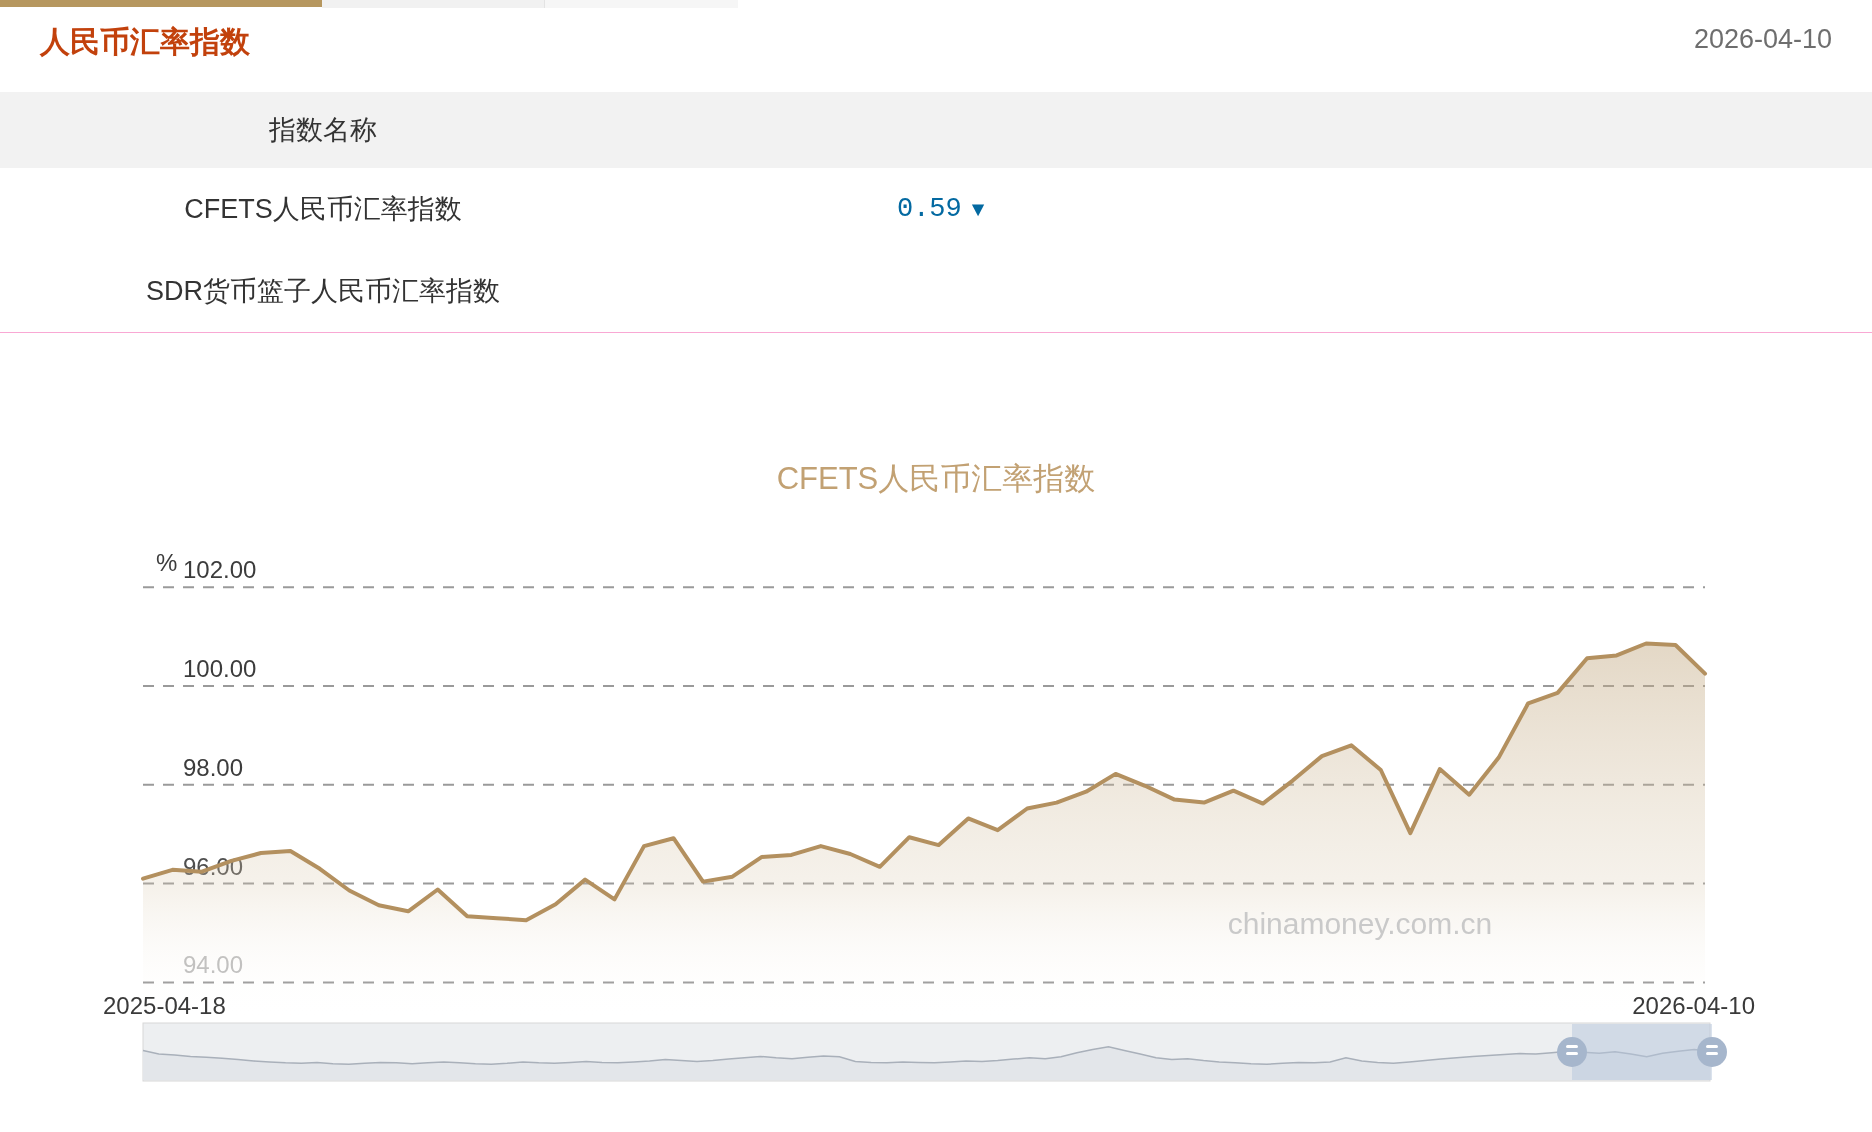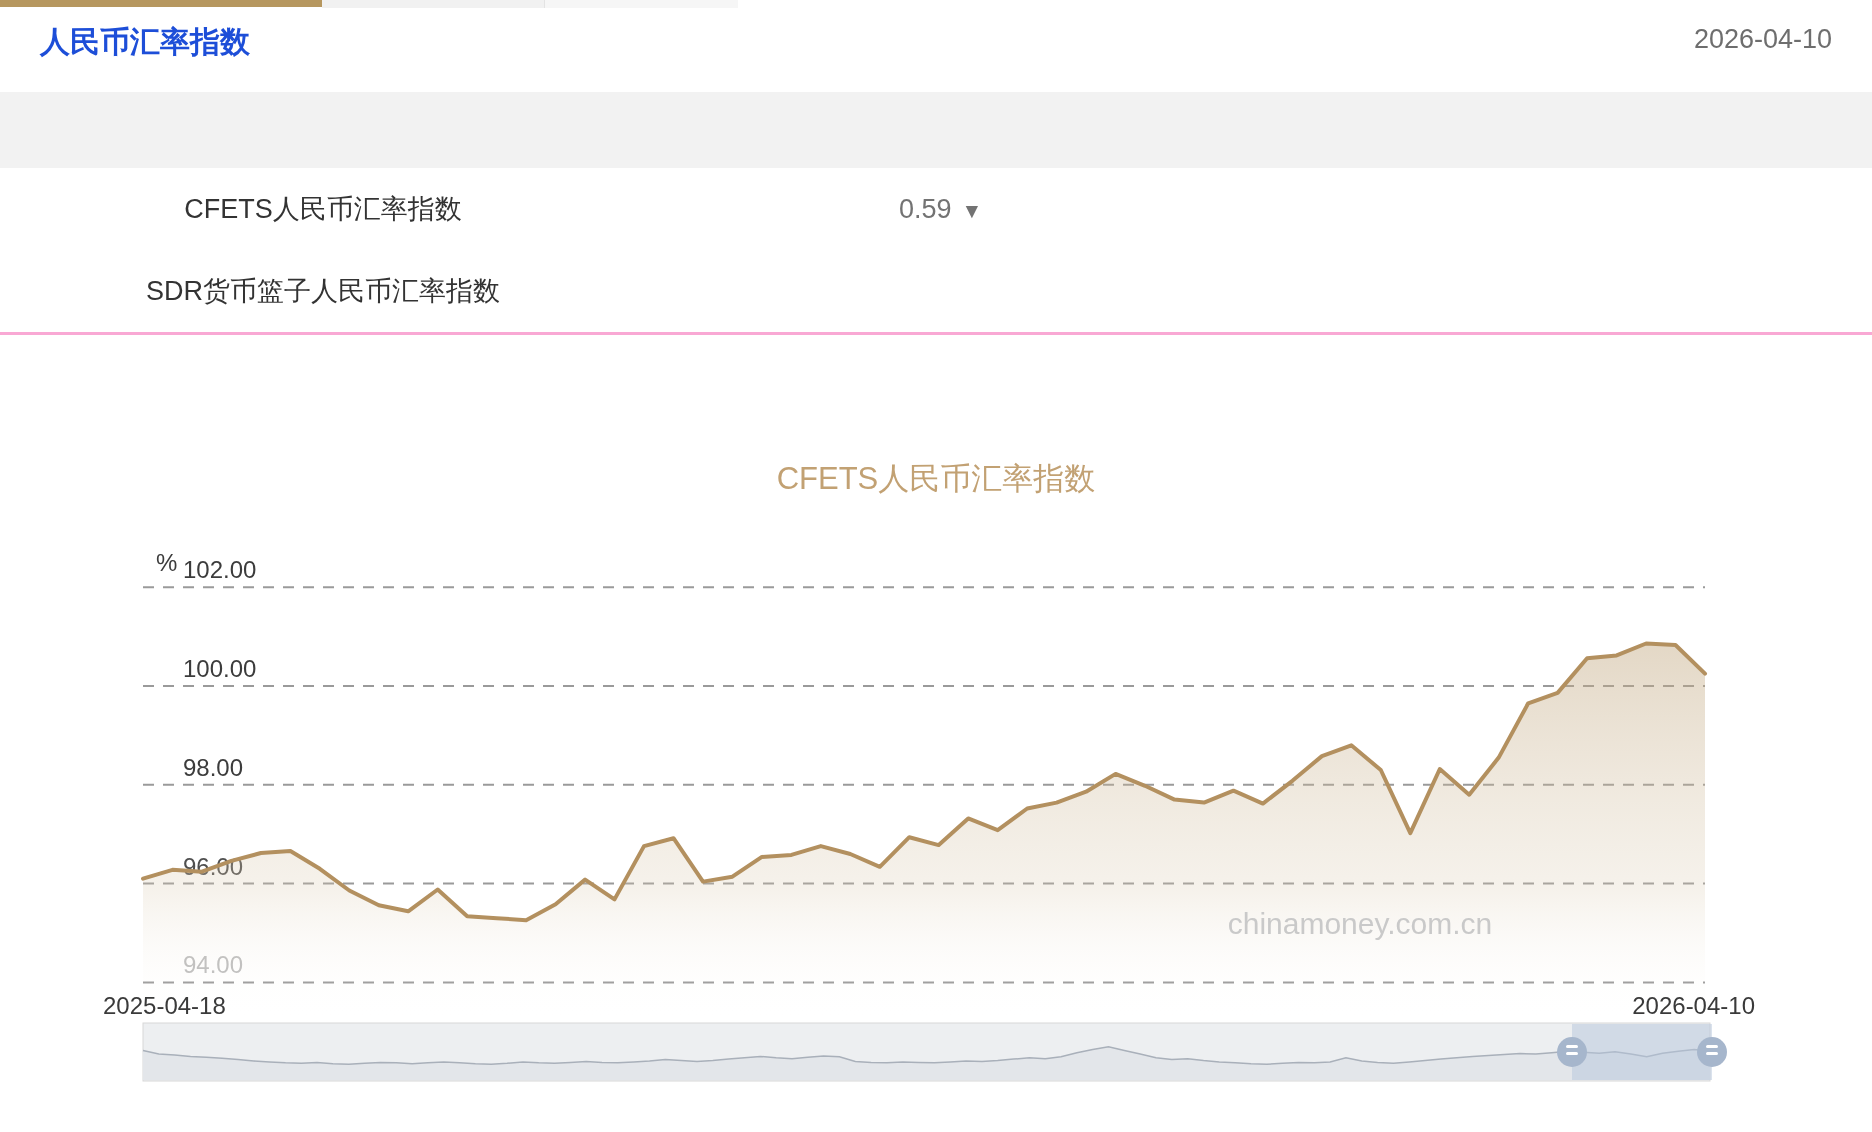--- a/index.html
+++ b/index.html
@@ -5,30 +5,30 @@
   html,body{margin:0;padding:0;}
   body{
     width:1872px;height:1132px;position:relative;overflow:hidden;
     background:#ffffff;font-family:"Liberation Sans",sans-serif;
   }
   
   .tab-active{position:absolute;top:0;left:0;width:322px;height:7px;background:#b6975f;}
   .tab-rest1{position:absolute;top:0;left:322px;width:222px;height:8px;background:#f1f1f1;border-right:1px solid #e3e3e3;}
   .tab-rest2{position:absolute;top:0;left:545px;width:193px;height:8px;background:#f6f6f6;}
   
-  .page-title{position:absolute;top:22px;left:40px;font-size:30px;font-weight:bold;color:#1d4ed8;}
+  .page-title{position:absolute;top:22px;left:40px;font-size:30px;font-weight:bold;color:#c2410c;}
   .page-date{position:absolute;top:24px;right:40px;font-size:27px;color:#6e6e6e;}
   
   .rate-table{position:absolute;top:92px;left:0;width:1872px;}
   .grid3{display:grid;grid-template-columns:34.5% 31.5% 34%;align-items:center;text-align:center;}
   .thead{height:76px;background:#f2f2f2;font-size:27px;color:#333;}
   .trow{height:82px;background:#ffffff;font-size:27px;color:#333;}
   .trow.alt{background:#f4f4f4;}
-  .trow.last{border-bottom:3px solid #f9a8d4;}
-  .cell-change{color:#737373;}
+  .trow.last{border-bottom:1px solid #f9a8d4;}
+  .cell-change{color:#0369a1;font-family:Liberation Mono, monospace;}
   .cell-change .arrow{font-size:21px;margin-left:10px;}
   
   .chart-title{position:absolute;top:458px;left:0;width:1872px;text-align:center;
     font-size:31px;color:#c2a173;}
   #chart-svg{position:absolute;top:0;left:0;}
   #chart-svg text{font-family:"Liberation Sans",sans-serif;}
   #chart-svg .tick{font-size:24px;fill:#3c3c3c;}
   #chart-svg .tick.mid{fill:#4f4f4f;}
   #chart-svg .tick.faint{fill:#bdbdbd;}
   #chart-svg .xl{font-size:24px;fill:#3a3a3a;}
@@ -39,20 +39,21 @@
 
 <div class="tab-active"></div>
 <div class="tab-rest1"></div>
 <div class="tab-rest2"></div>
 
 <div class="page-title">人民币汇率指数</div>
 <div class="page-date">2026-04-10</div>
 
 <div class="rate-table">
   <div class="grid3 thead">
+    <div>指数名称</div>
   </div>
 
   <div class="grid3 trow">
     <div>CFETS人民币汇率指数</div>
     <div class="cell-change">
       <span>0.59</span><span class="arrow">▼</span>
     </div>
   </div>
 
 

